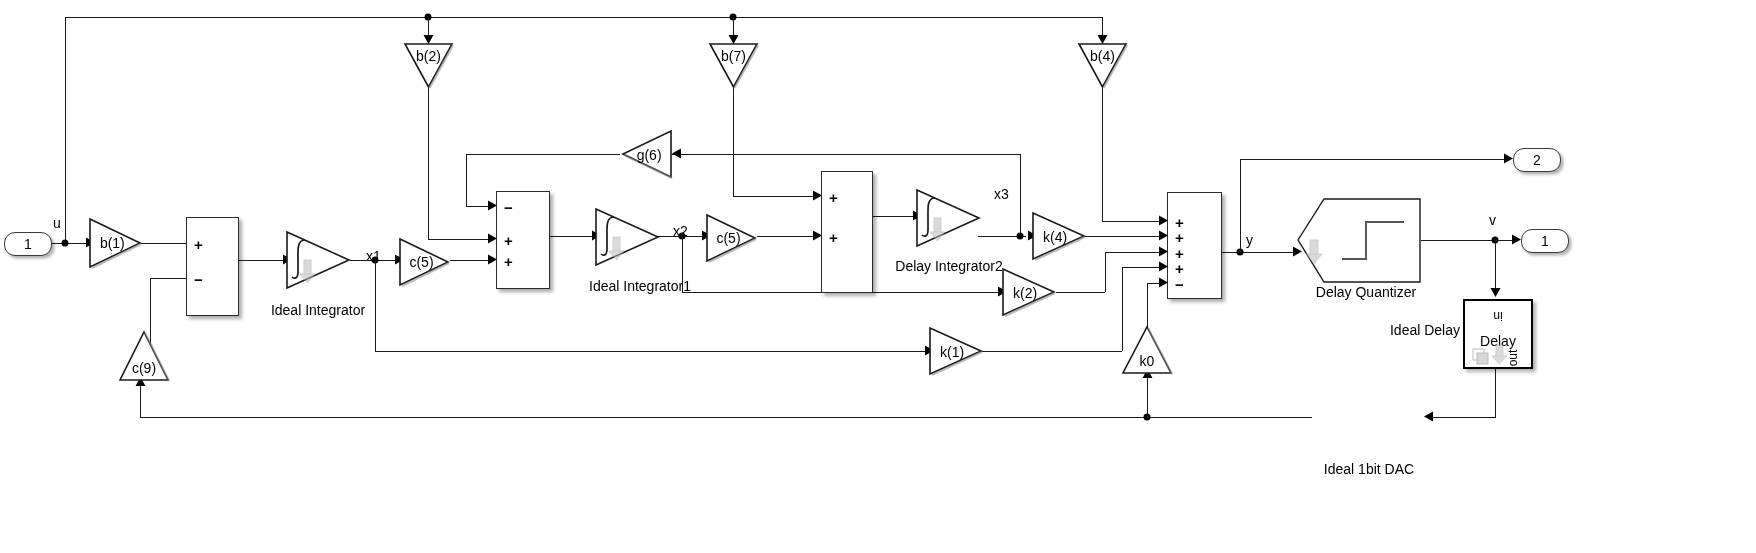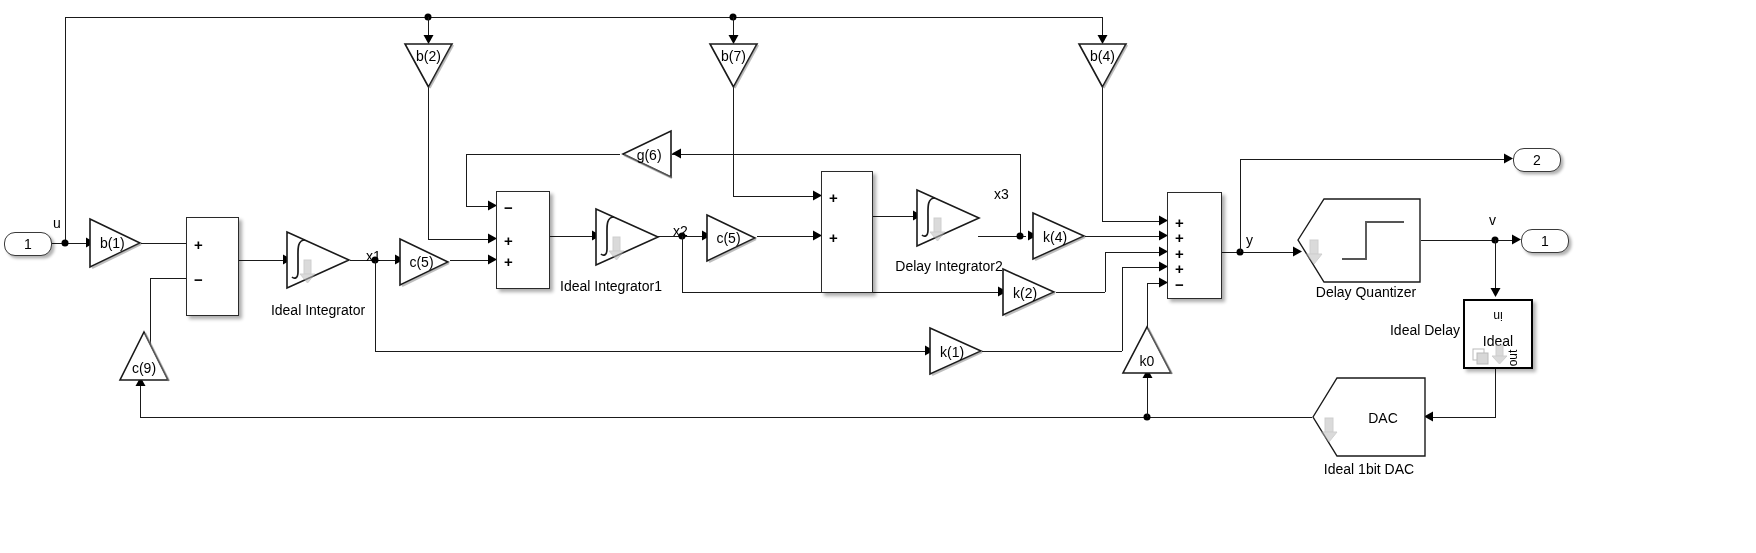--- a/index.html
+++ b/index.html
@@ -296,21 +296,21 @@
   <div class="integ" style="left:594px; top:207px; width:66px; height:60px;">
     <svg width="66" height="60" viewBox="0 0 66 60">
       <polygon points="2,2 64,30 2,58" fill="#fff" stroke="#1a1a1a" stroke-width="1.6"></polygon>
       <path d="M20,10 C12,10 13,20 13,28 L13,42 C13,49 9,49 7,47" fill="none" stroke="#1a1a1a" stroke-width="1.7"></path>
       <g opacity="0.55" fill="#bdbdbd" stroke="#a8a8a8" stroke-width="1">
         <rect x="19" y="30" width="7" height="14"></rect>
         <polygon points="15,44 30,44 22.5,53"></polygon>
       </g>
     </svg>
   </div>
-  <div class="blk-label" style="left:555px; top:278px; width:112px;">Ideal Integrator1</div>
+  <div class="blk-label" style="left:584px; top:278px; width:112px;">Ideal Integrator1</div>
   <div class="sig-label" style="left:673px; top:223px;">x2</div>
 
   <div class="gain right" style="left:705px; top:213px; width:52px; height:50px;">
     <svg width="52" height="50" viewBox="0 0 52 50">
       <polygon points="2,2 50,25 2,48" fill="#fff" stroke="#1a1a1a" stroke-width="1.6"></polygon>
       <polyline points="4,49 51,26" fill="none" stroke="#888" stroke-width="2.4" opacity="0.55"></polyline>
     </svg>
     <span class="gtext">c(5)</span>
   </div>
 
@@ -405,42 +405,30 @@
     <span>2</span>
   </div>
 
   <div class="port" style="left:1521px; top:229px;">
     <span>1</span>
   </div>
   <div class="sig-label" style="left:1489px; top:212px;">v</div>
 
   <div class="delayblk" style="left:1463px; top:299px; width:66px; height:66px;">
     <span class="rot in">in</span>
-    <span class="dtitle">Ideal</span>
+    <span class="dtitle">Delay</span>
     <span class="rot out">out</span>
     <svg width="66" height="66" viewBox="0 0 66 66" style="position:absolute; left:0; top:0;">
       <g opacity="0.6" fill="#bdbdbd" stroke="#8f8f8f" stroke-width="1">
         <rect x="8" y="48" width="11" height="11" fill="#fff"></rect>
         <rect x="12" y="52" width="11" height="11"></rect>
       </g>
       <g opacity="0.55" fill="#bdbdbd" stroke="#a8a8a8" stroke-width="1">
         <rect x="31" y="44" width="7" height="11"></rect>
         <polygon points="27,55 42,55 34.5,63"></polygon>
       </g>
     </svg>
   </div>
   <div class="blk-label" style="left:1386px; top:322px; width:74px; text-align:right;">Ideal Delay</div>
 
-  <div class="hexblk" style="left:1311px; top:376px; width:116px; height:84px;">
-    <svg width="116" height="84" viewBox="0 0 116 84">
-      <polygon points="2,41 26,2 114,2 114,80 26,80" fill="#fff" stroke="#1a1a1a" stroke-width="1.4"></polygon>
-      <g opacity="0.55" fill="#bdbdbd" stroke="#a8a8a8" stroke-width="1">
-        <rect x="14" y="42" width="8" height="14"></rect>
-        <polygon points="10,56 26,56 18,66"></polygon>
-      </g>
-    </svg>
-    <div style="position:absolute; left:0; top:0; width:116px; height:84px; display:flex; align-items:center; justify-content:center;">
-      <span style="font-size:14px; color:#000; transform:translateX(14px);">DAC</span>
-    </div>
-  </div>
   <div class="blk-label" style="left:1310px; top:461px; width:118px;">Ideal 1bit DAC</div>
 
 </div>
 
 </body></html>

